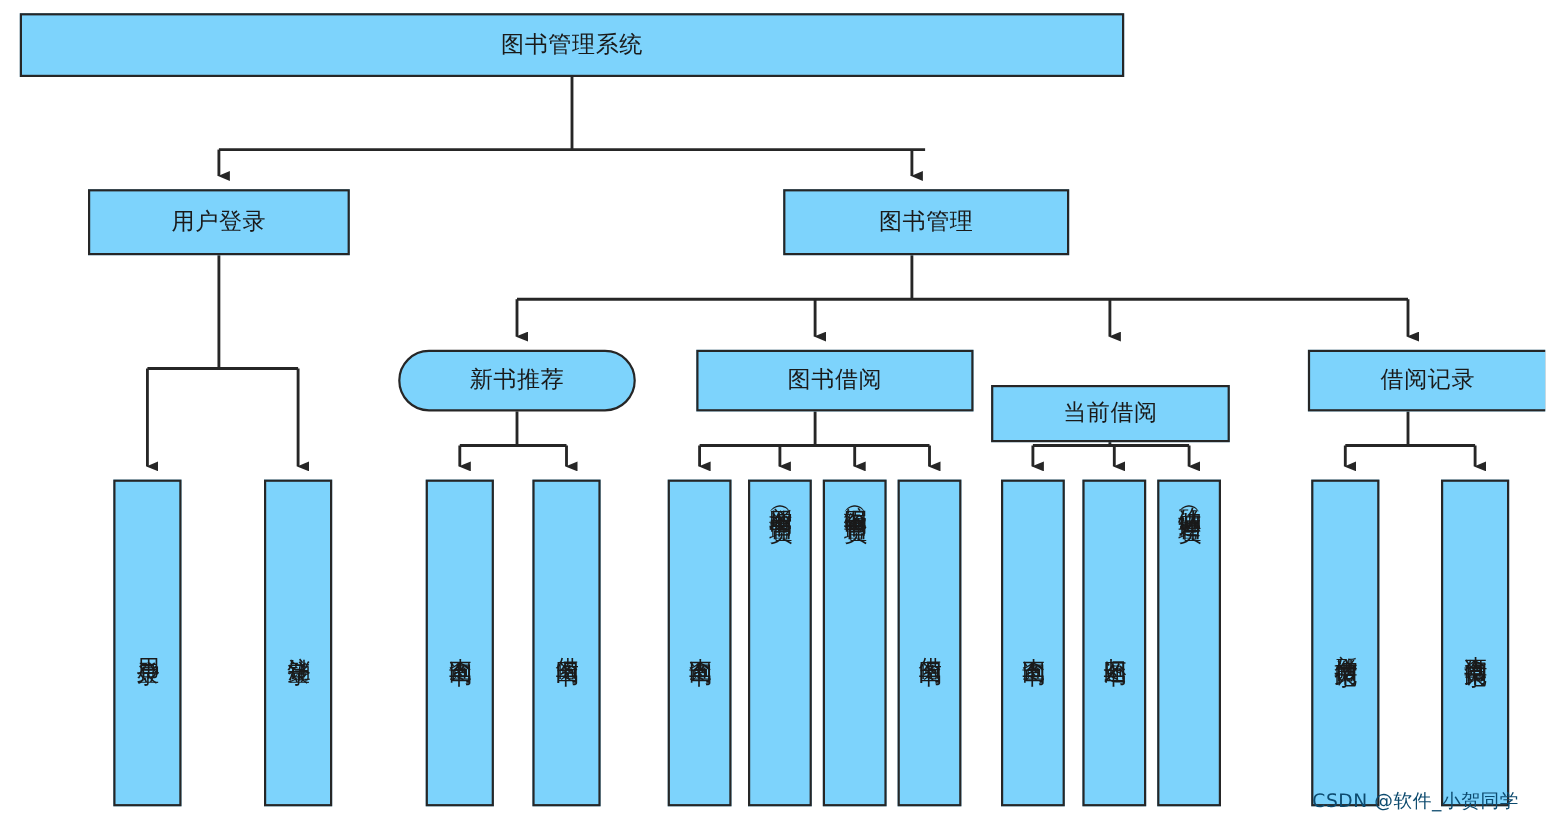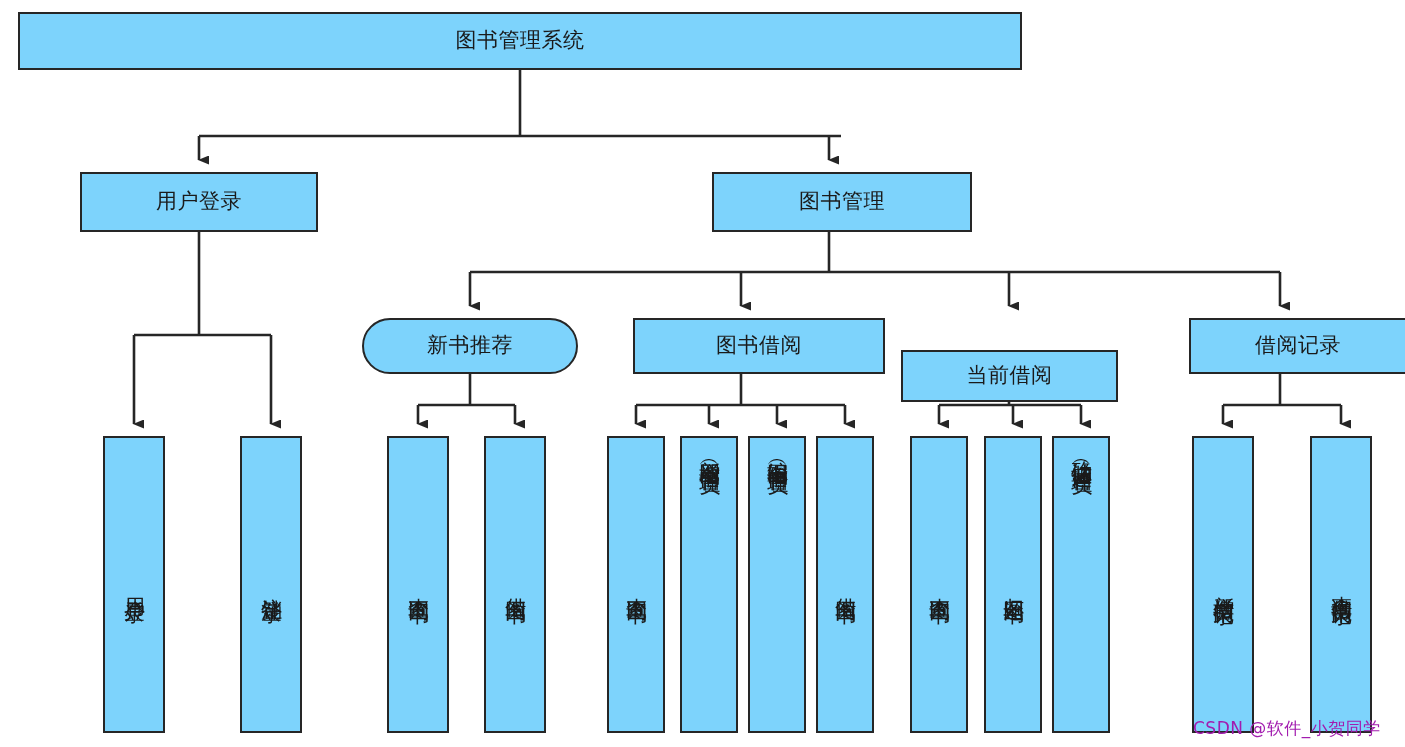--- a/index.html
+++ b/index.html
@@ -52,21 +52,21 @@
     white-space: nowrap;
     display: block;
   }
   .vtop {
     align-items: flex-start;
     padding-top: 6px;
   }
   .watermark {
     position: absolute;
     font-size: 17px;
-    color: #a21caf;
+    color: #0c4a6e;
     white-space: nowrap;
     letter-spacing: 0.5px;
   }
 </style>
 </head>
 <body>
 
 <div id="diagram-root">
 
   <svg id="edge-layer" viewBox="0 0 1405 747" xmlns="http://www.w3.org/2000/svg">

